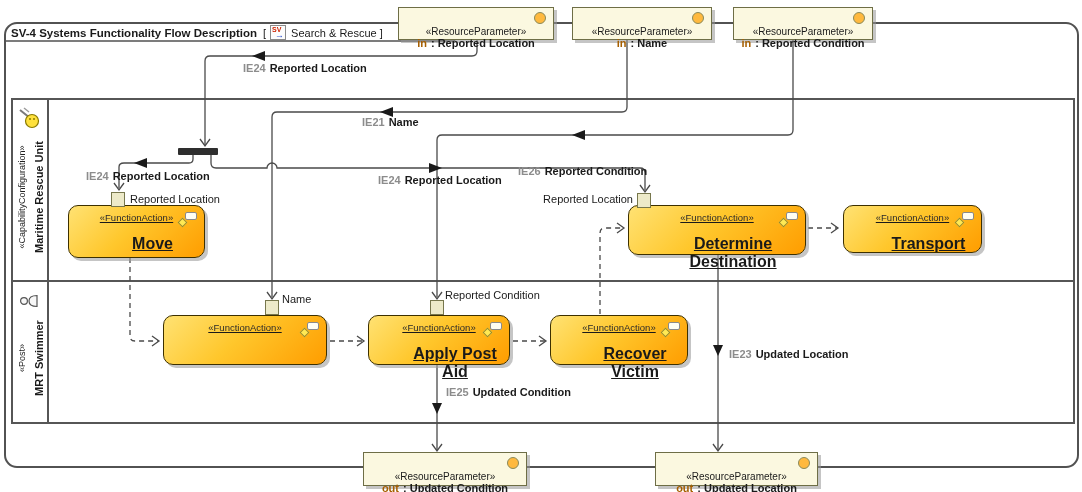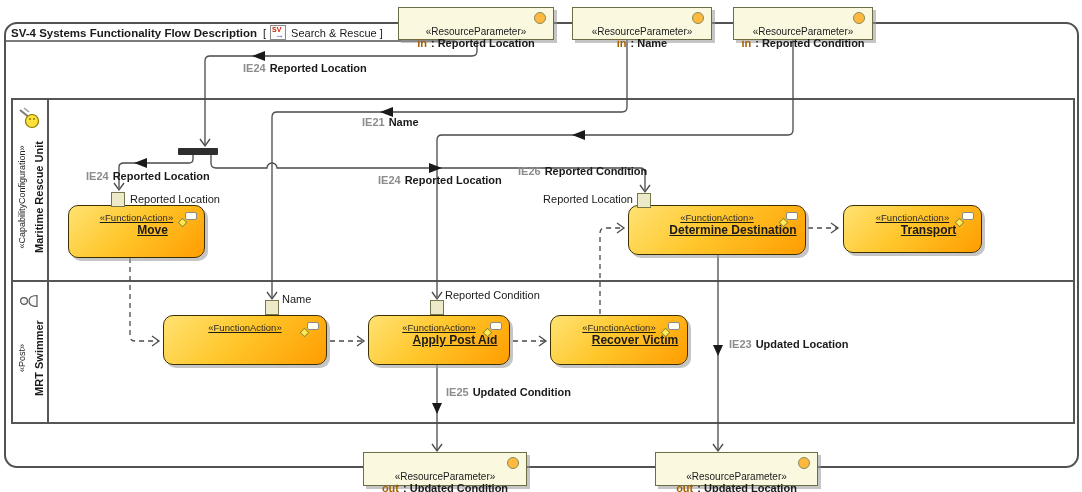--- a/index.html
+++ b/index.html
@@ -44,21 +44,21 @@
   svg.wires { position: absolute; left: 0; top: 0; z-index: 3; pointer-events: none; }
   
   .action {
     position: absolute; z-index: 4; text-align: center;
     border: 1.4px solid #3d3000; border-radius: 10px;
     background: linear-gradient(135deg, #ffe273 0%, #ffc72c 45%, #ff9d00 100%);
     box-shadow: 3px 3px 0 rgba(158,158,158,.6);
     text-decoration: underline;
   }
   .action .st { font-size: 9.5px; margin-top: 6px; color: #2a2a2a; }
-  .action .nm { font-size: 12px; font-weight: bold; margin-top: 0; padding-left: 32px; }
+  .action .nm { font-size: 16px; font-weight: bold; margin-top: 12px; padding-left: 32px; }
   .deco-rect { position: absolute; top: 6px; right: 7px; width: 12px; height: 8px;
     border: 1px solid #8a8a8a; background: #fffef2; border-radius: 2px; }
   .deco-diamond { position: absolute; top: 13px; right: 18px; width: 7px; height: 7px;
     background: #ffe954; border: 1px solid #99892b; transform: rotate(45deg); }
   
   .param {
     position: absolute; z-index: 5; text-align: center; padding-top: 18px;
     background: #FBF8E0; border: 1px solid #6E6E46;
     box-shadow: 3px 3px 0 rgba(150,150,150,.55);
   }
@@ -270,17 +270,17 @@
   </div>
   <div class="lbl" style="left:362px;top:116px;">
     <span class="pre">IE21</span><span>Name</span>
   </div>
   <div class="lbl" style="left:518px;top:139px;margin-top:26px;">
     <span class="pre">IE26</span><span>Reported Condition</span>
   </div>
   <div class="lbl" style="left:446px;top:386px;">
     <span class="pre">IE25</span><span>Updated Condition</span>
   </div>
-  <div class="lbl" style="left:729px;top:338px;">
+  <div class="lbl" style="left:729px;top:348px;">
     <span class="pre">IE23</span><span>Updated Location</span>
   </div>
 
 </div>
 
 </body></html>

